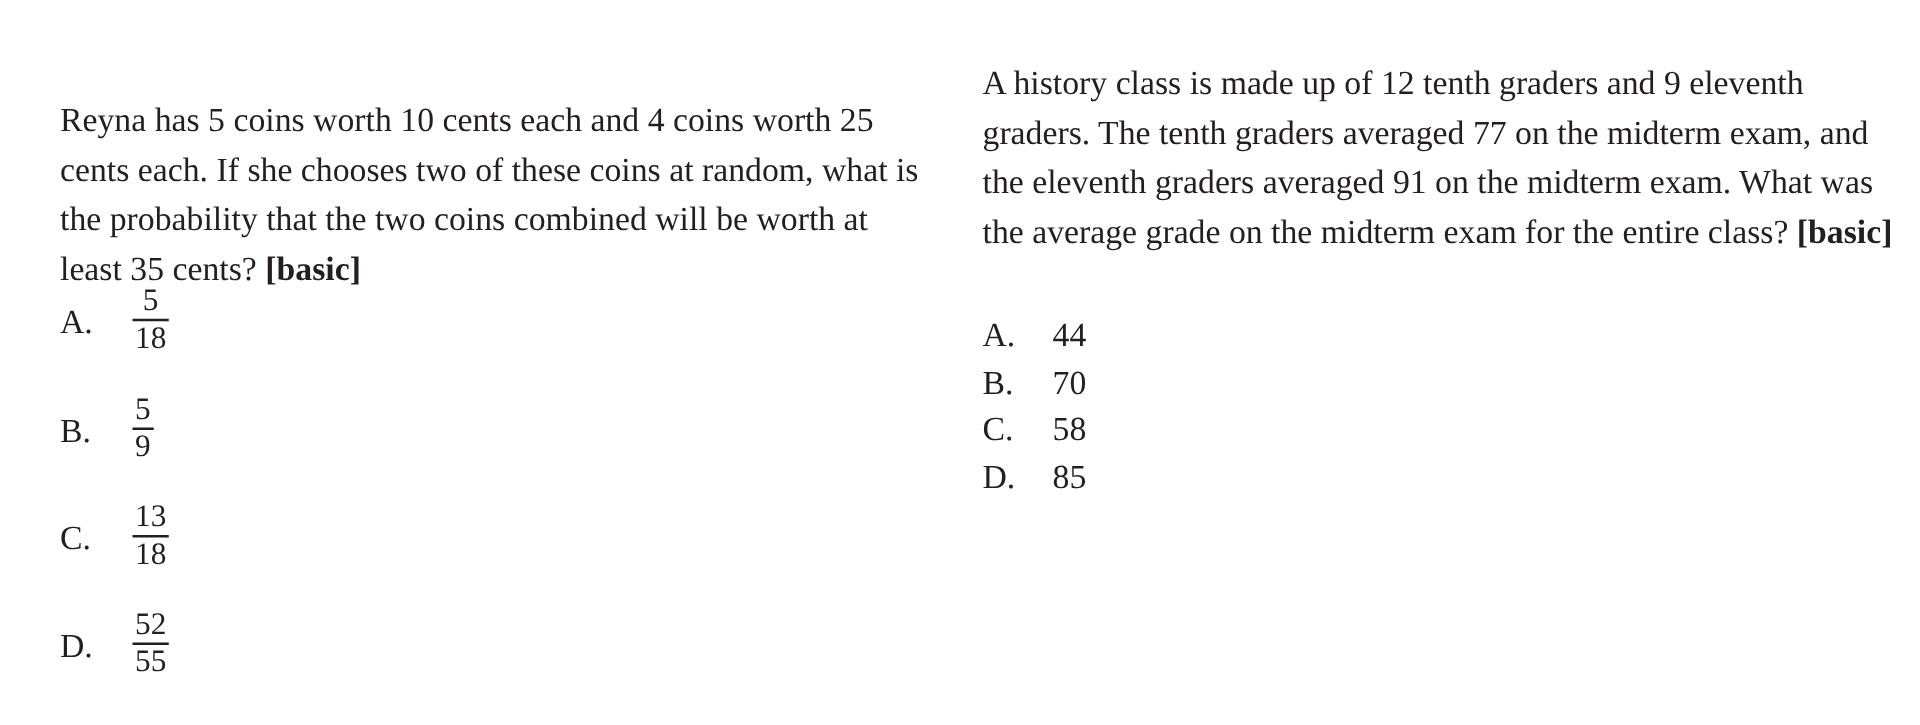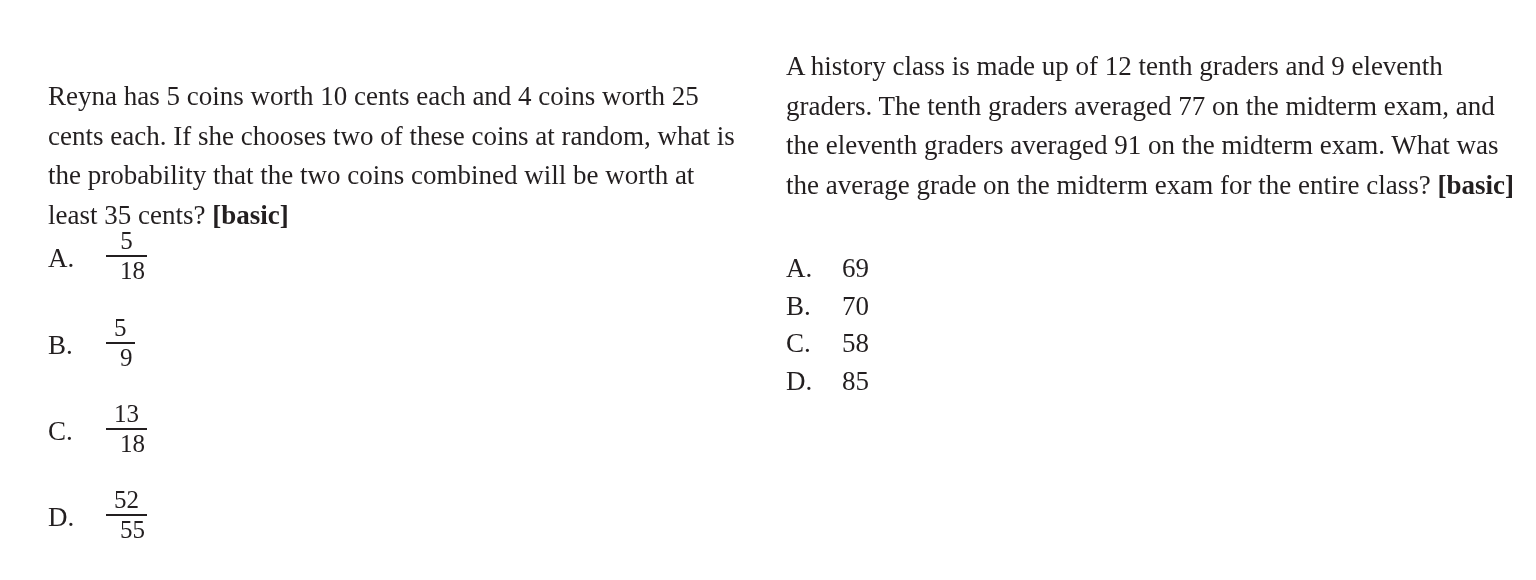--- a/index.html
+++ b/index.html
@@ -52,21 +52,21 @@
       font-size: 25px;
       line-height: 26px;
     }
     .frac .num { padding: 0 2px; }
     .frac .bar {
       height: 2px;
       background: #231f20;
       align-self: stretch;
       margin: 1px 0;
     }
-    .frac .den { padding: 0 2px; margin-left: 12px; }
+    .frac .den { padding: 0 2px; }
     .choices-list {
       position: absolute;
       left: 786px;
       top: 250px;
       font-size: 27px;
       line-height: 37.5px;
     }
     .choice-row { display: flex; }
     .choice-row .letter { width: 56px; }
   </style>
@@ -112,21 +112,21 @@
   </div>
 </div>
 
 <div id="q2" class="question">
   <p class="stem"><span>A history class is made up of 12 tenth graders and 9 eleventh graders. The tenth graders averaged 77 on the midterm exam, and the eleventh graders averaged 91 on the midterm exam. What was the average grade on the midterm exam for the entire class?</span> <span class="tag">[basic]</span></p>
 </div>
 
 <div class="choices-list">
   <div class="choice-row">
     <span class="letter">A.</span>
-    <span>69</span>
+    <span>44</span>
   </div>
   <div class="choice-row">
     <span class="letter">B.</span>
     <span>70</span>
   </div>
   <div class="choice-row">
     <span class="letter">C.</span>
     <span>58</span>
   </div>
   <div class="choice-row">

